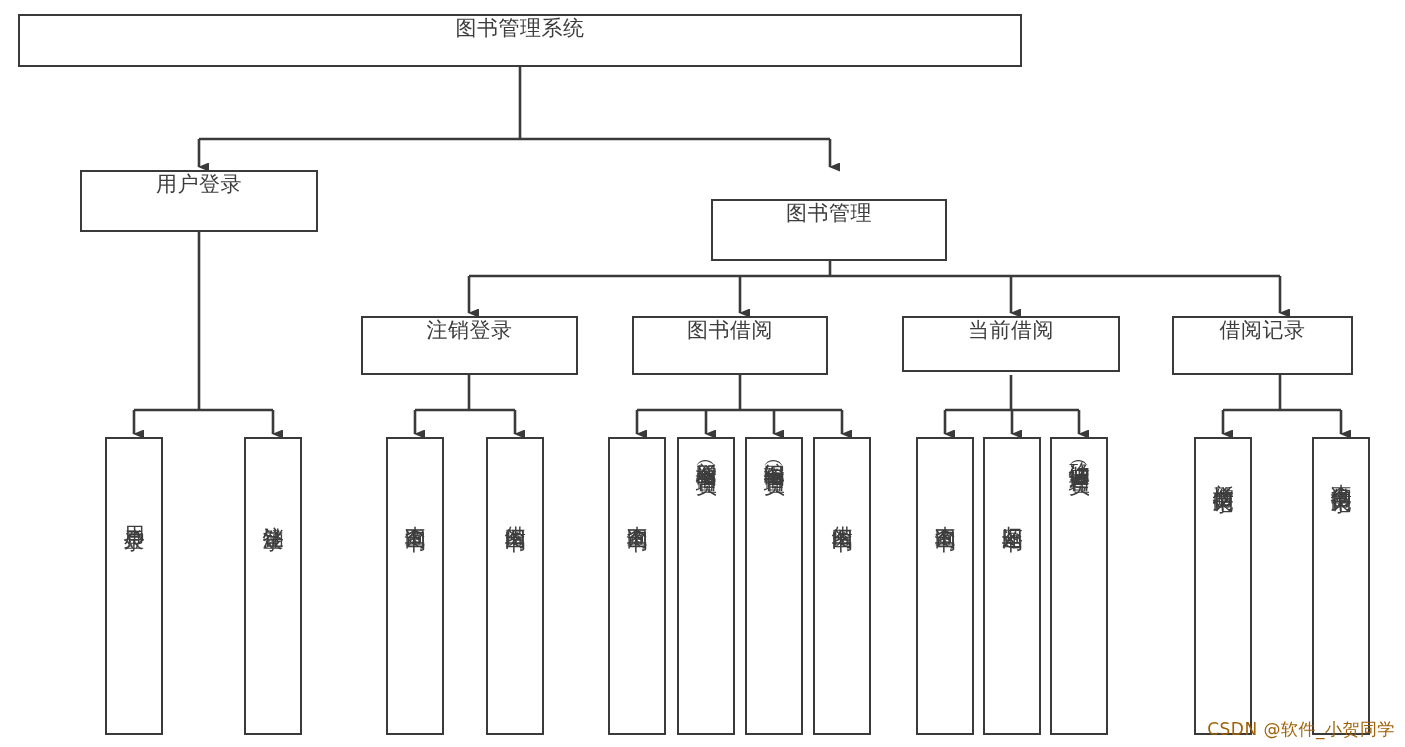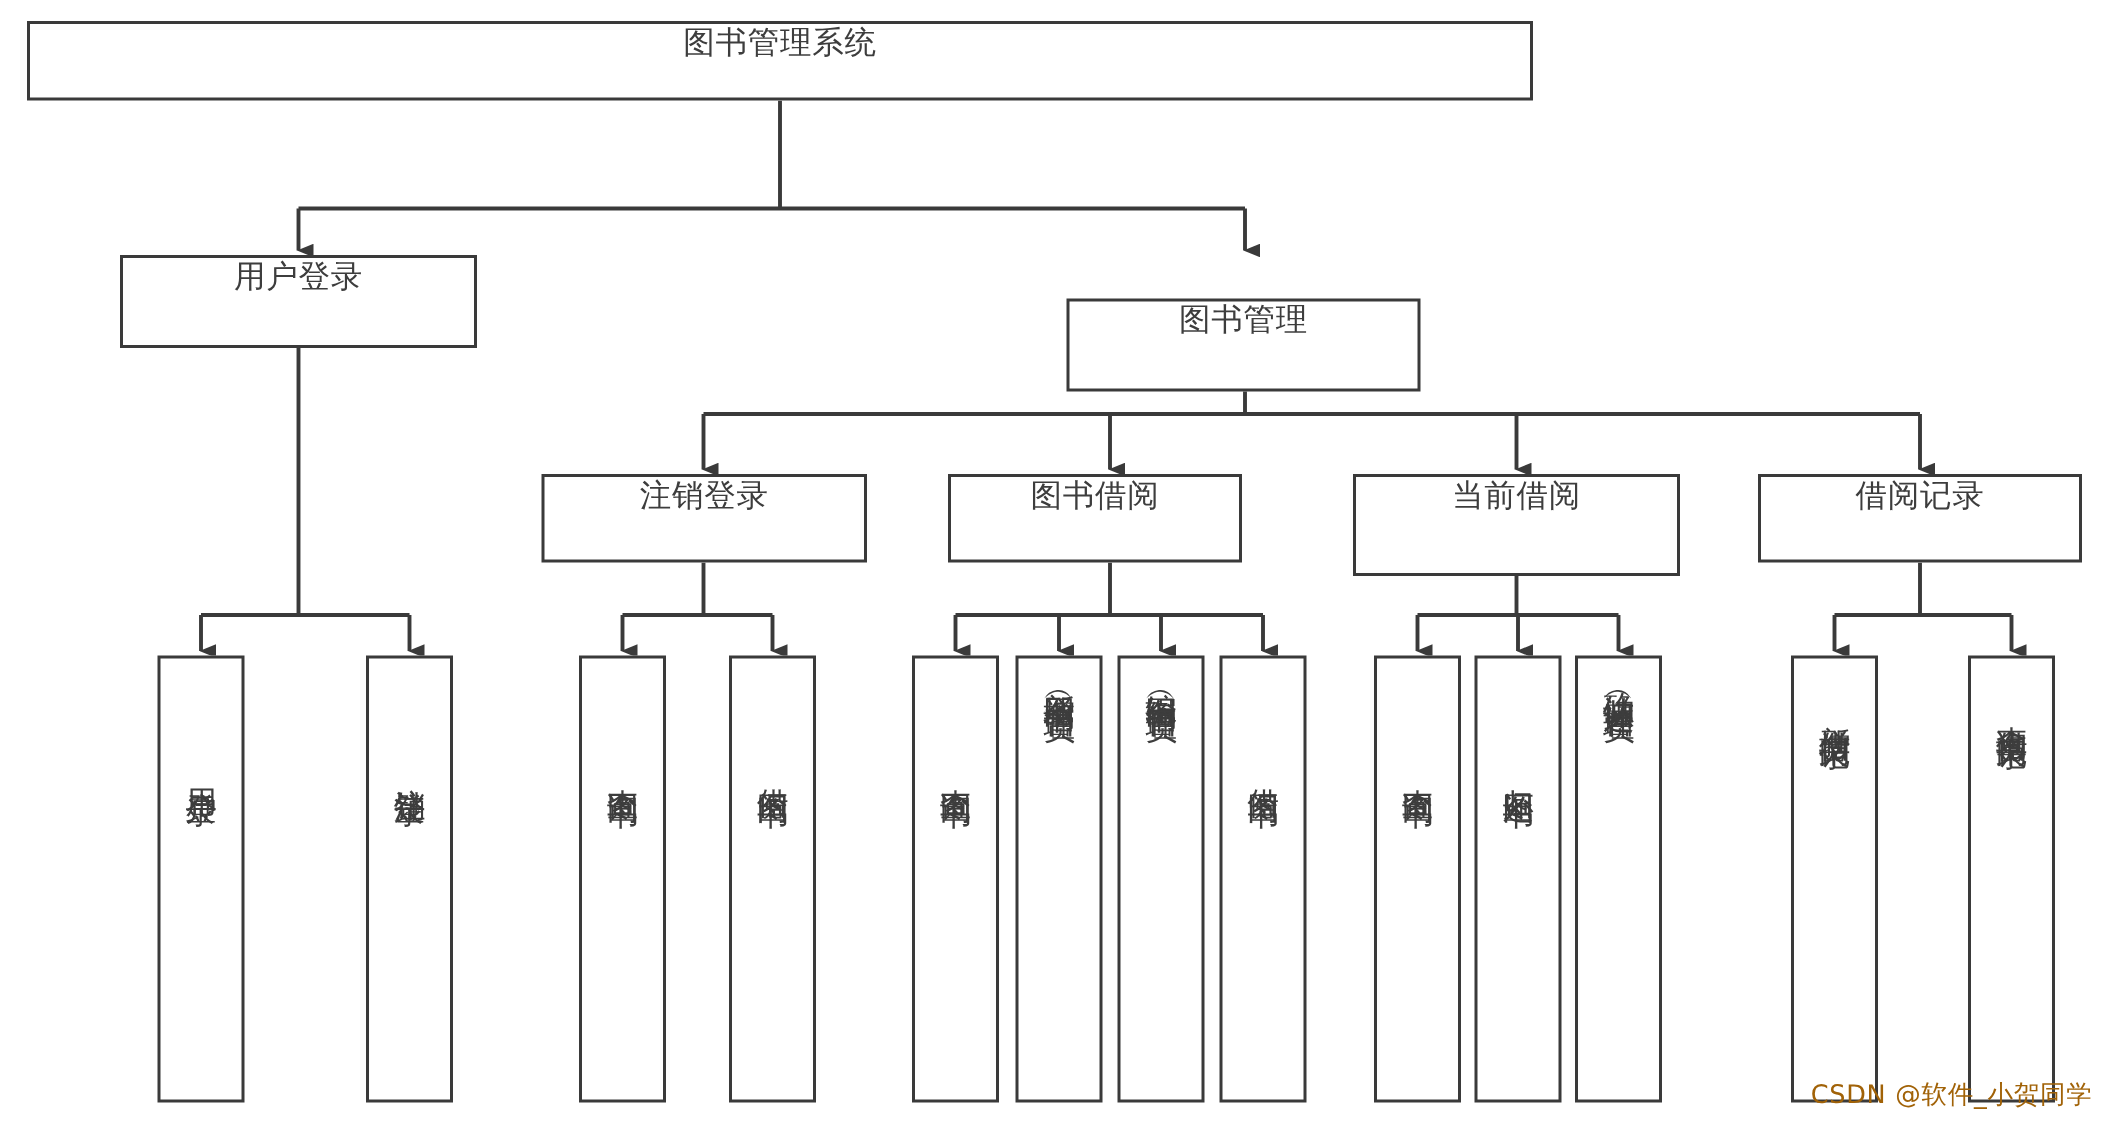--- a/index.html
+++ b/index.html
@@ -133,24 +133,24 @@
   <div class="node" style="left:711px; top:170px; width:236px; height:62px;margin-top:29px;">
     <span class="node-label">图书管理</span>
   </div>
 
   <div class="node" style="left:361px; top:316px; width:217px; height:59px;">
     <span class="node-label">注销登录</span>
   </div>
   <div class="node" style="left:632px; top:316px; width:196px; height:59px;">
     <span class="node-label">图书借阅</span>
   </div>
-  <div class="node" style="left:902px; top:316px; width:218px; height:68px;">
+  <div class="node" style="left:902px; top:316px; width:218px; height:56px;">
     <span class="node-label">当前借阅</span>
   </div>
-  <div class="node" style="left:1172px; top:316px; width:216px; height:59px;">
+  <div class="node" style="left:1172px; top:316px; width:181px; height:59px;">
     <span class="node-label">借阅记录</span>
   </div>
 
   <div class="node vertical" style="left:105px; top:437px; width:58px; height:298px; padding-top:70px;">
     <span class="node-label">用户登录</span>
   </div>
   <div class="node vertical" style="left:244px; top:437px; width:58px; height:298px; padding-top:70px;">
     <span class="node-label">注销登录</span>
   </div>
 

